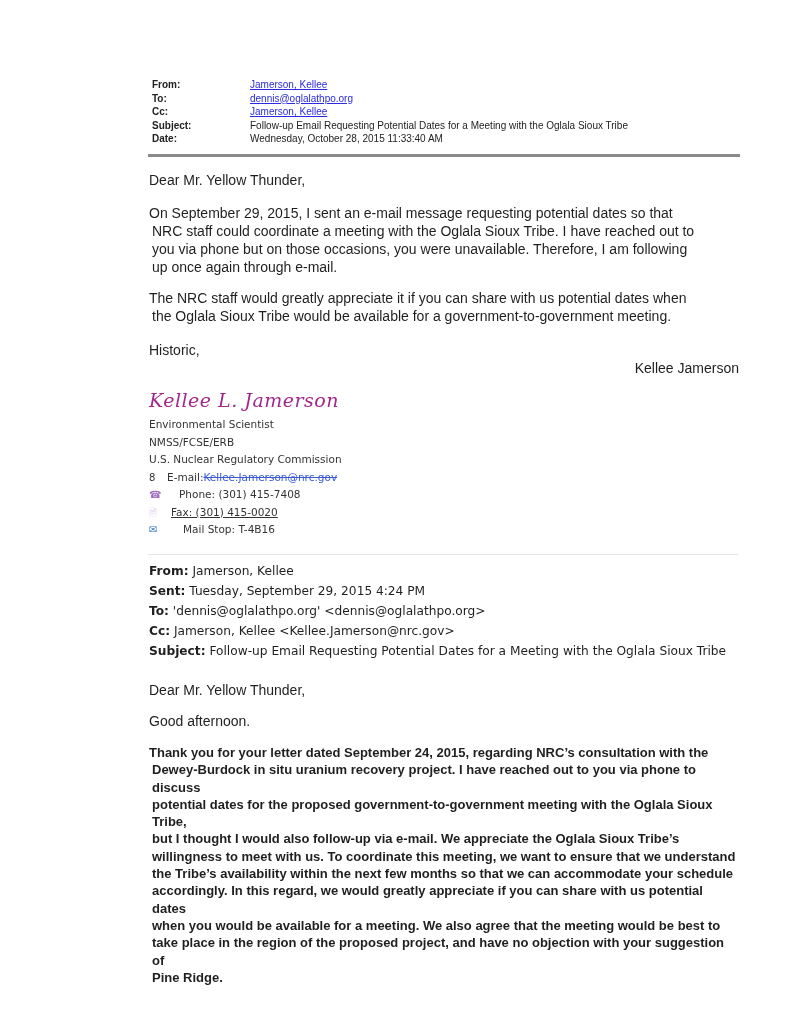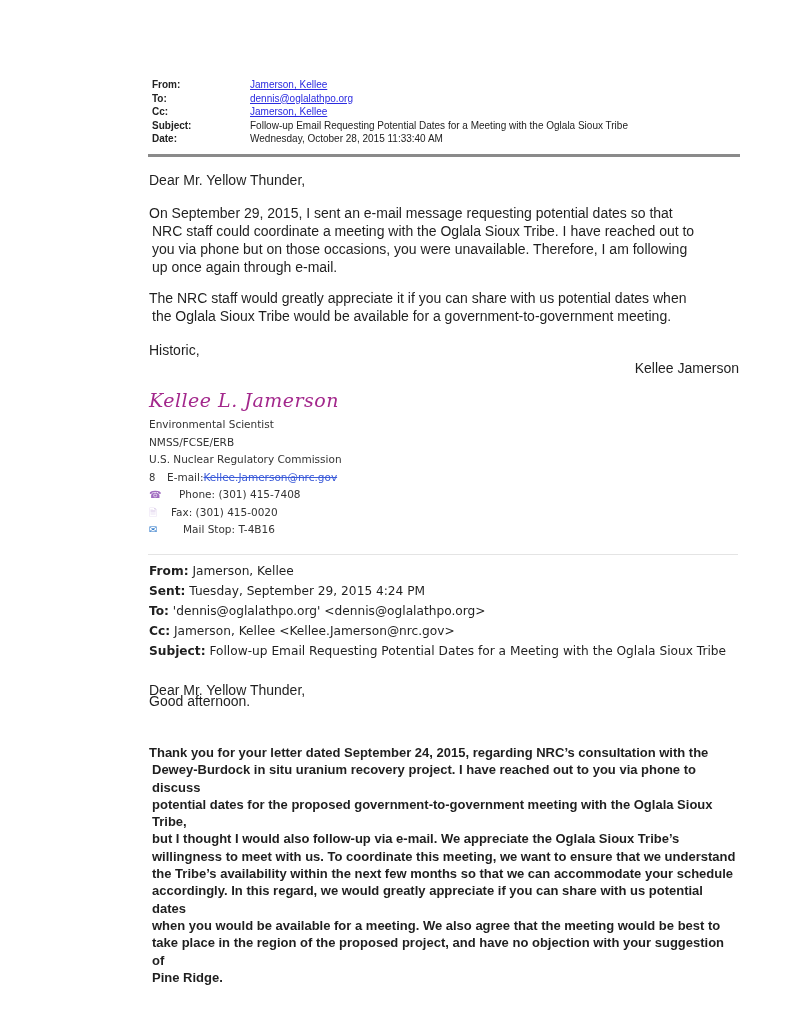--- a/index.html
+++ b/index.html
@@ -87,40 +87,40 @@
       <span class="sig-icon">8</span>
       <span>E-mail: </span>
       <span class="email-strike">Kellee.Jamerson@nrc.gov</span>
     </div>
     <div class="sig-line">
       <span class="sig-icon phone-icon">☎</span>
       <span style="padding-left:12px;">Phone: (301) 415-7408</span>
     </div>
     <div class="sig-line">
       <span class="sig-icon fax-icon">🗎</span>
-      <span style="padding-left:4px;">Fax: (301) 415-0020</span>
+      <span style="padding-left:4px;text-decoration:underline;">Fax: (301) 415-0020</span>
     </div>
     <div class="sig-line">
       <span class="sig-icon mail-icon">✉</span>
       <span style="padding-left:16px;">Mail Stop: T-4B16</span>
     </div>
   </div>
 
   <div class="rule2"></div>
 
   <div class="fwd">
     <div><b>From:</b><span> Jamerson, Kellee</span></div>
     <div><b>Sent:</b><span> Tuesday, September 29, 2015 4:24 PM</span></div>
     <div><b>To:</b><span> 'dennis@oglalathpo.org' &lt;dennis@oglalathpo.org&gt;</span></div>
     <div><b>Cc:</b><span> Jamerson, Kellee &lt;Kellee.Jamerson@nrc.gov&gt;</span></div>
     <div><b>Subject:</b><span> Follow-up Email Requesting Potential Dates for a Meeting with the Oglala Sioux Tribe</span></div>
   </div>
 
   <div class="body-text" style="top:681px;">Dear Mr. Yellow Thunder,</div>
-  <div class="body-text" style="top:692px;">Good afternoon.</div>
+  <div class="body-text" style="top:712px;">Good afternoon.</div>
 
   <div class="body-text para" style="top:744px; font-size:13px; line-height:17.3px;font-weight:bold;">
     <span class="firstline">Thank you for your letter dated September 24, 2015, regarding NRC’s consultation with the</span>
     <span class="wrapline">Dewey-Burdock in situ uranium recovery project. I have reached out to you via phone to discuss</span>
     <span class="wrapline">potential dates for the proposed government-to-government meeting with the Oglala Sioux Tribe,</span>
     <span class="wrapline">but I thought I would also follow-up via e-mail. We appreciate the Oglala Sioux Tribe’s</span>
     <span class="wrapline">willingness to meet with us. To coordinate this meeting, we want to ensure that we understand</span>
     <span class="wrapline">the Tribe’s availability within the next few months so that we can accommodate your schedule</span>
     <span class="wrapline">accordingly. In this regard, we would greatly appreciate if you can share with us potential dates</span>
     <span class="wrapline">when you would be available for a meeting. We also agree that the meeting would be best to</span>

